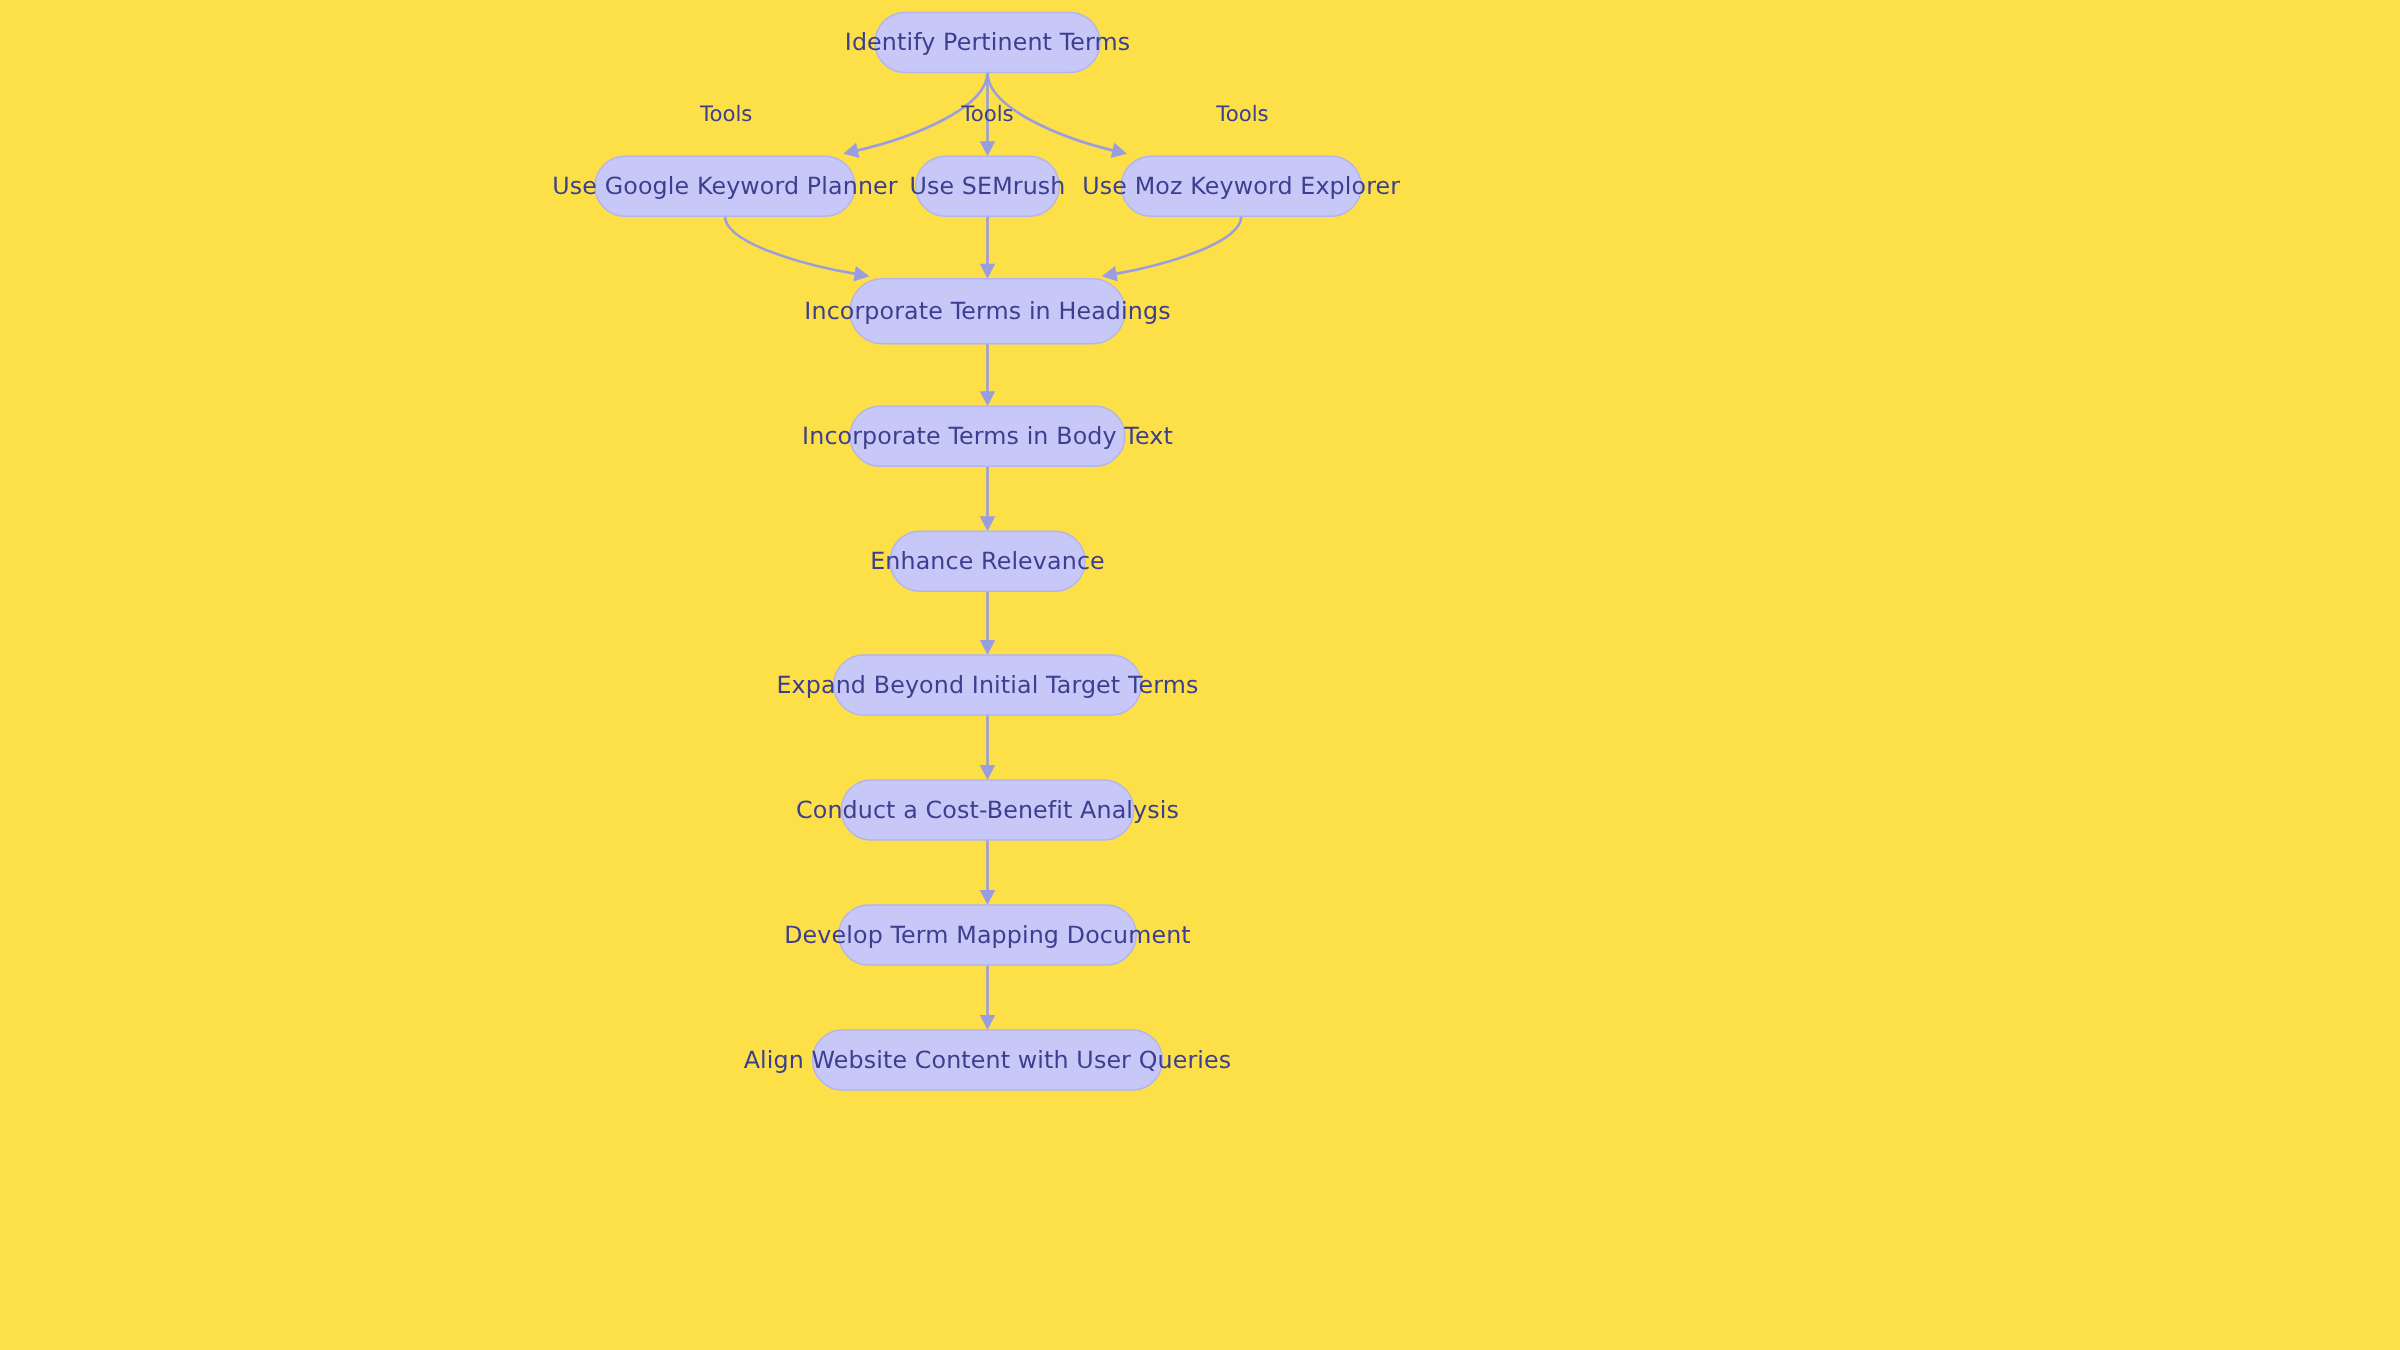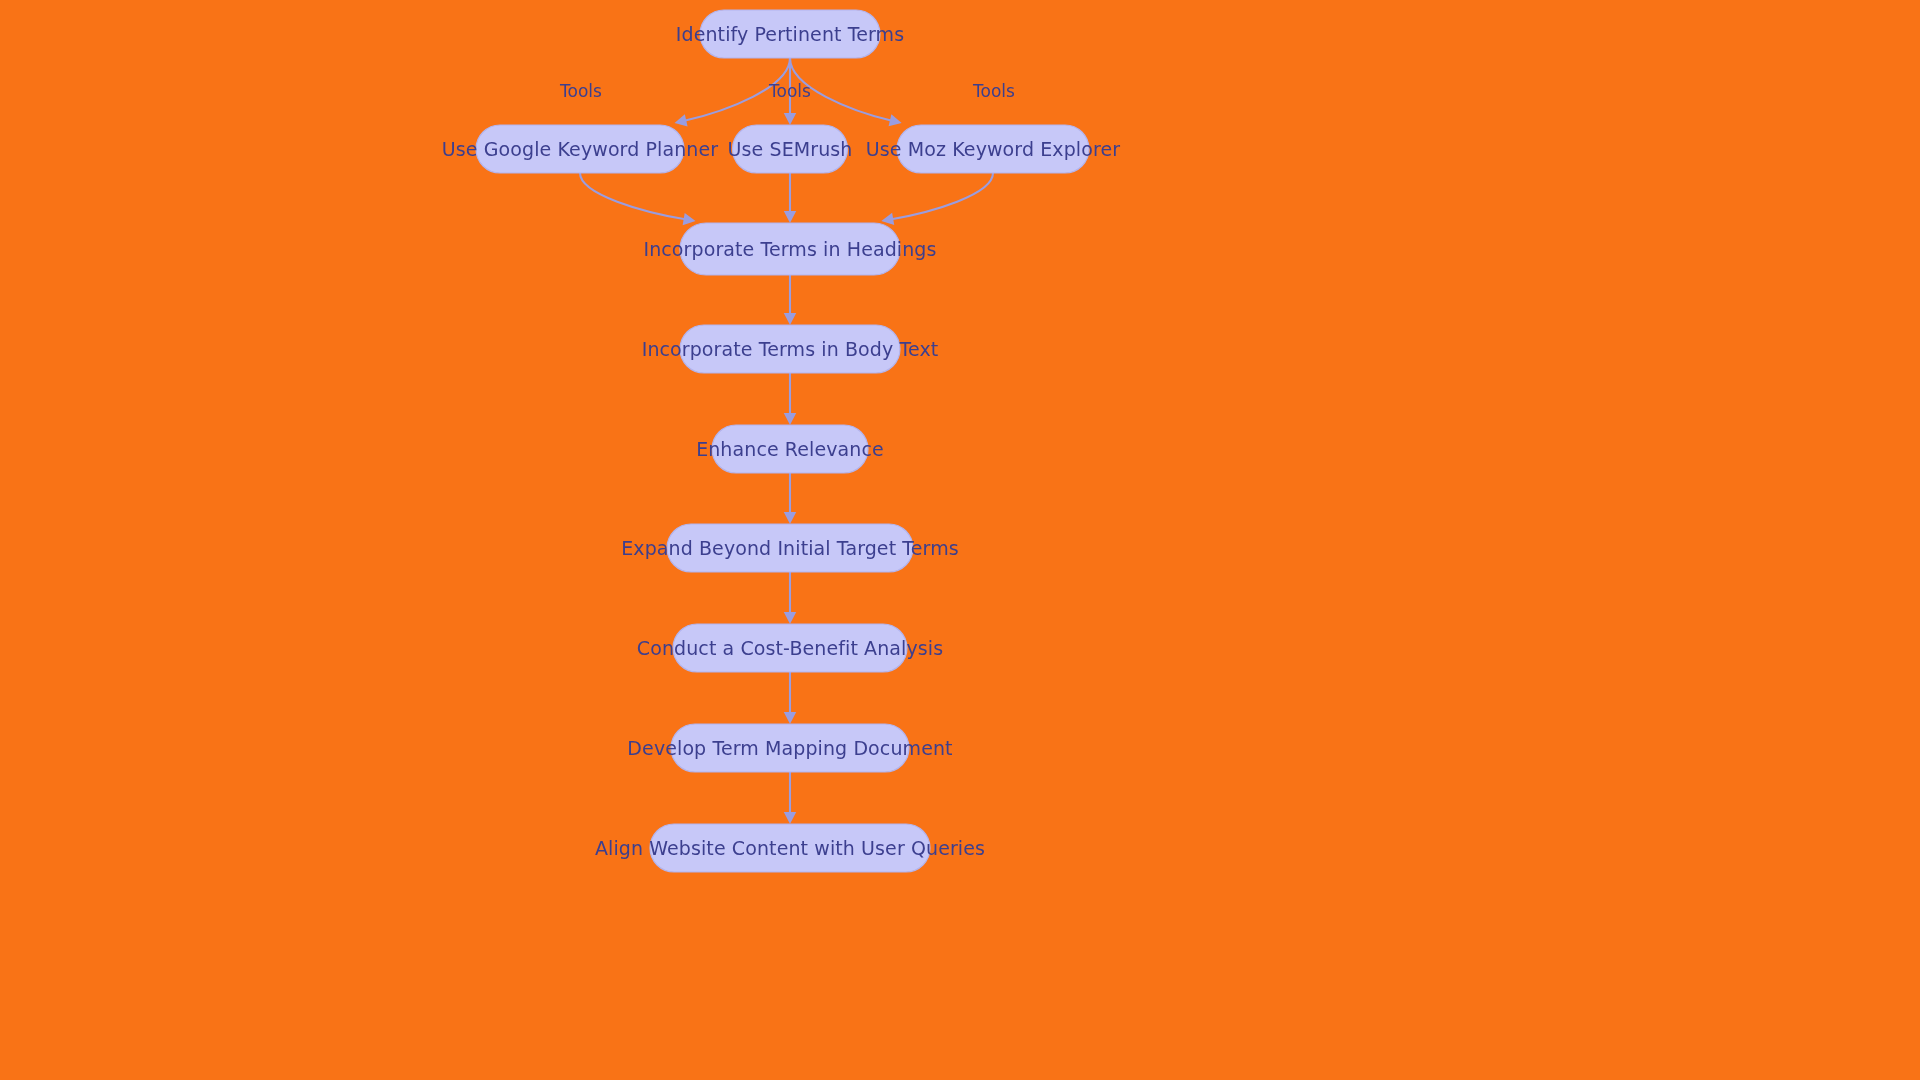--- a/index.html
+++ b/index.html
@@ -10,21 +10,21 @@
   body {
     width: 1920px;
     height: 1080px;
     overflow: hidden;
     font-family: "DejaVu Sans", "Liberation Sans", sans-serif;
   }
   #flowchart-root {
     position: relative;
     width: 1920px;
     height: 1080px;
-    background: #f97316;
+    background: #fde047;
   }
   svg.flow-svg {
     position: absolute;
     top: 0;
     left: 0;
     width: 1920px;
     height: 1080px;
     display: block;
   }
   .node-rect {

